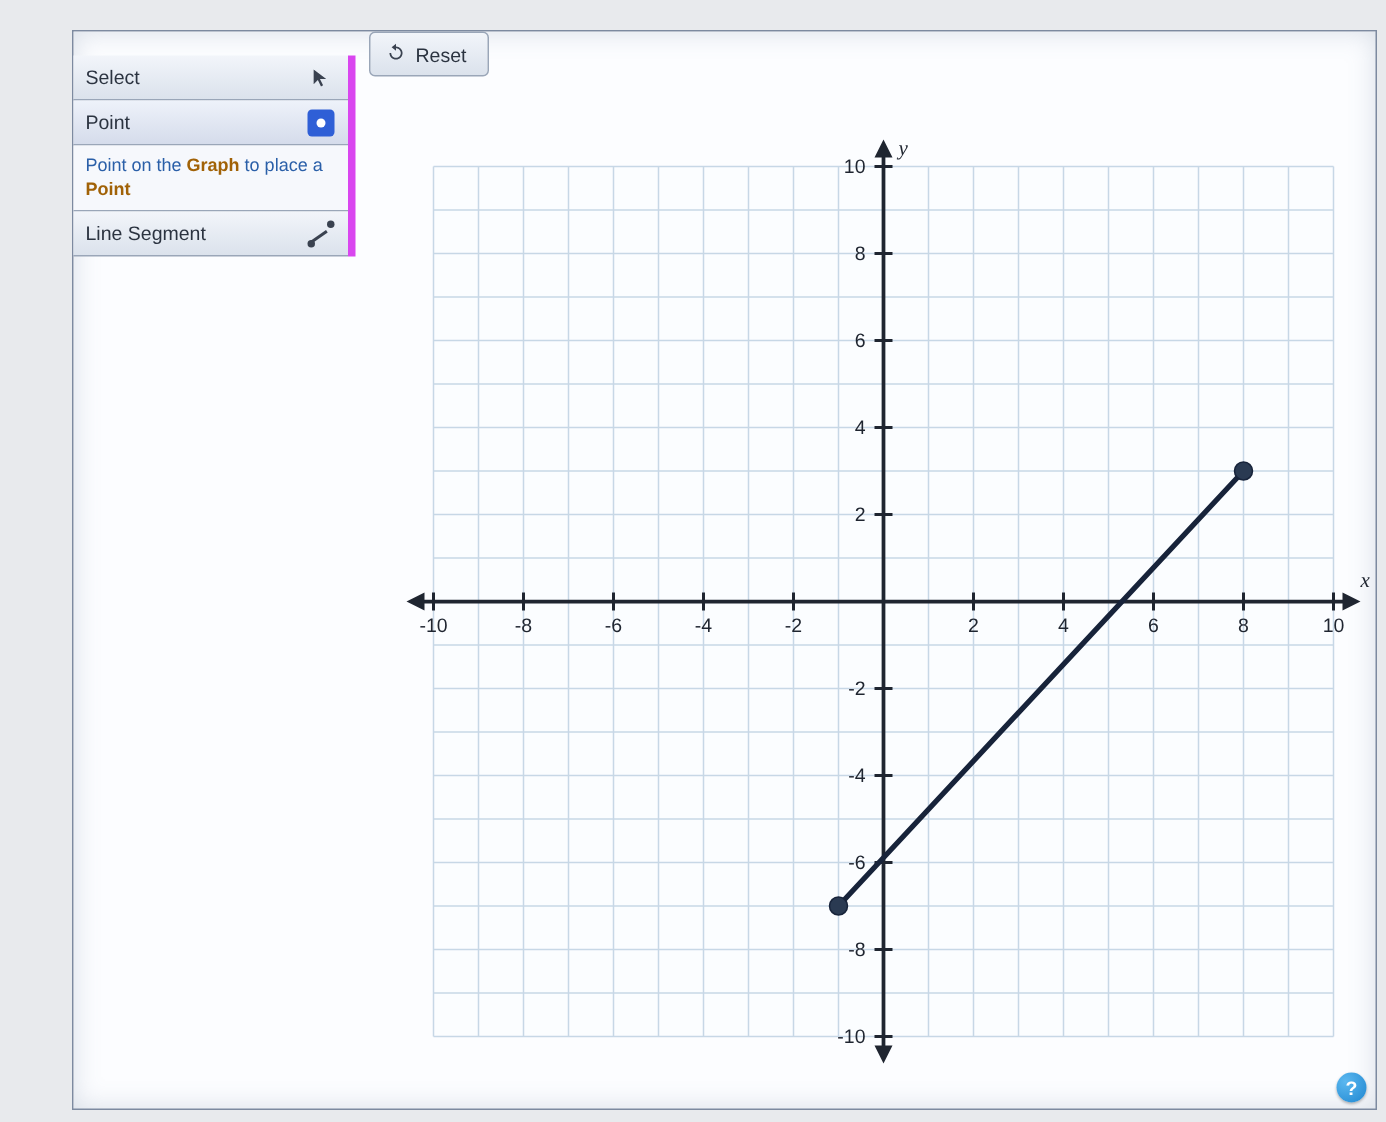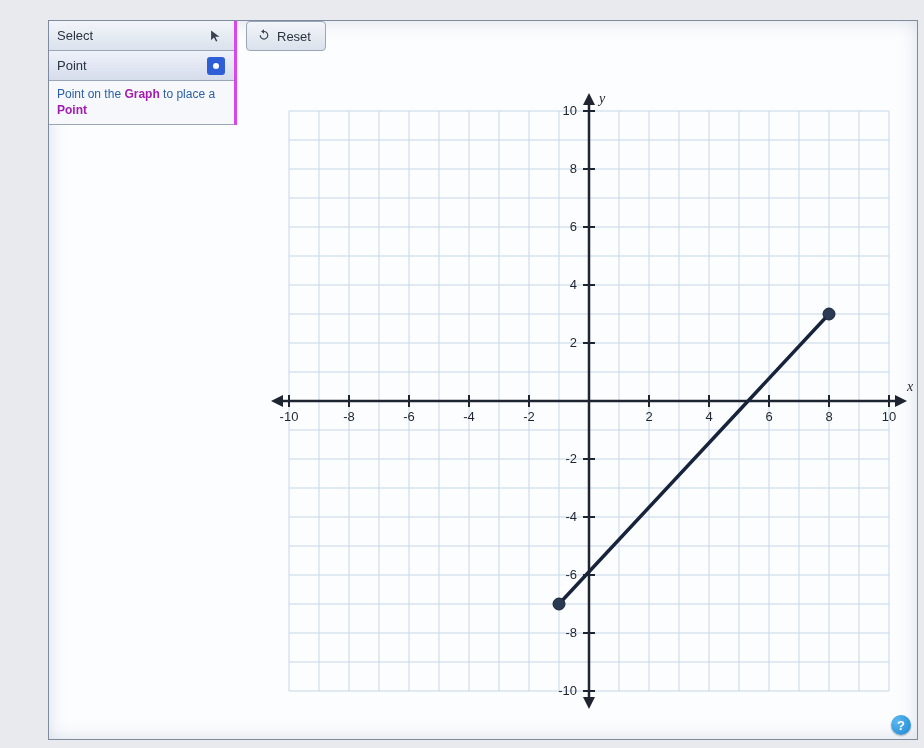--- a/index.html
+++ b/index.html
@@ -19,23 +19,23 @@
     top: 20px;
     width: 870px;
     height: 720px;
     background: #fcfdff;
     border: 1px solid #7d8aa0;
     box-shadow: inset 0 0 18px rgba(110,130,160,0.25);
   }
   .sidebar {
     position: absolute;
     left: 0;
-    top: 0;
+    top: 16px;
     width: 188px;
-    border-right: 3px solid #d946ef;
+    border-right: 5px solid #d946ef;
   }
   .tool-row {
     display: flex;
     align-items: center;
     height: 30px;
     padding: 0 8px;
     border-bottom: 1px solid #9aa6b8;
     background: linear-gradient(#f2f5fa, #dbe2ec);
     font-size: 13px;
     color: #2b3340;
@@ -47,21 +47,21 @@
   }
   .tool-row .txt { flex: 1; }
   .hint-row {
     padding: 6px 8px;
     font-size: 12px;
     line-height: 1.3;
     border-bottom: 1px solid #9aa6b8;
     background: #f6f8fc;
     color: #2a5fa8;
   }
-  .hint-row b { color: #a21caf; }
+  .hint-row b { color: #a16207; }
   .icon-slot {
     width: 20px;
     height: 20px;
     display: flex;
     align-items: center;
     justify-content: center;
   }
   .cursor-icon svg { width: 14px; height: 14px; }
   .radio-dot {
     width: 18px; height: 18px; border-radius: 3px;
@@ -148,20 +148,29 @@
       </span>
     </div>
     <div class="tool-row active">
       <span class="txt">Point</span>
       <span class="icon-slot">
         <span class="radio-dot"></span>
       </span>
     </div>
     <div class="hint-row">
       <span>Point on the </span><b>Graph</b><span> to place a </span><b>Point</b>
+    </div>
+    <div class="tool-row">
+      <span class="txt">Line Segment</span>
+      <span class="icon-slot">
+        <span class="segment-icon">
+            <span class="d1"></span>
+            <span class="d2"></span>
+          </span>
+      </span>
     </div>
   </div>
 
   <div class="reset-btn">
     <span>
       <svg viewBox="0 0 24 24">
           <path fill="#3a4250" d="M12 5V2L7 6l5 4V7c3 0 5.5 2.5 5.5 5.5S15 18 12 18s-5.5-2.5-5.5-5.5H4.5c0 4.1 3.4 7.5 7.5 7.5s7.5-3.4 7.5-7.5S16.1 5 12 5z"></path>
         </svg>
     </span>
     <span>Reset</span>

